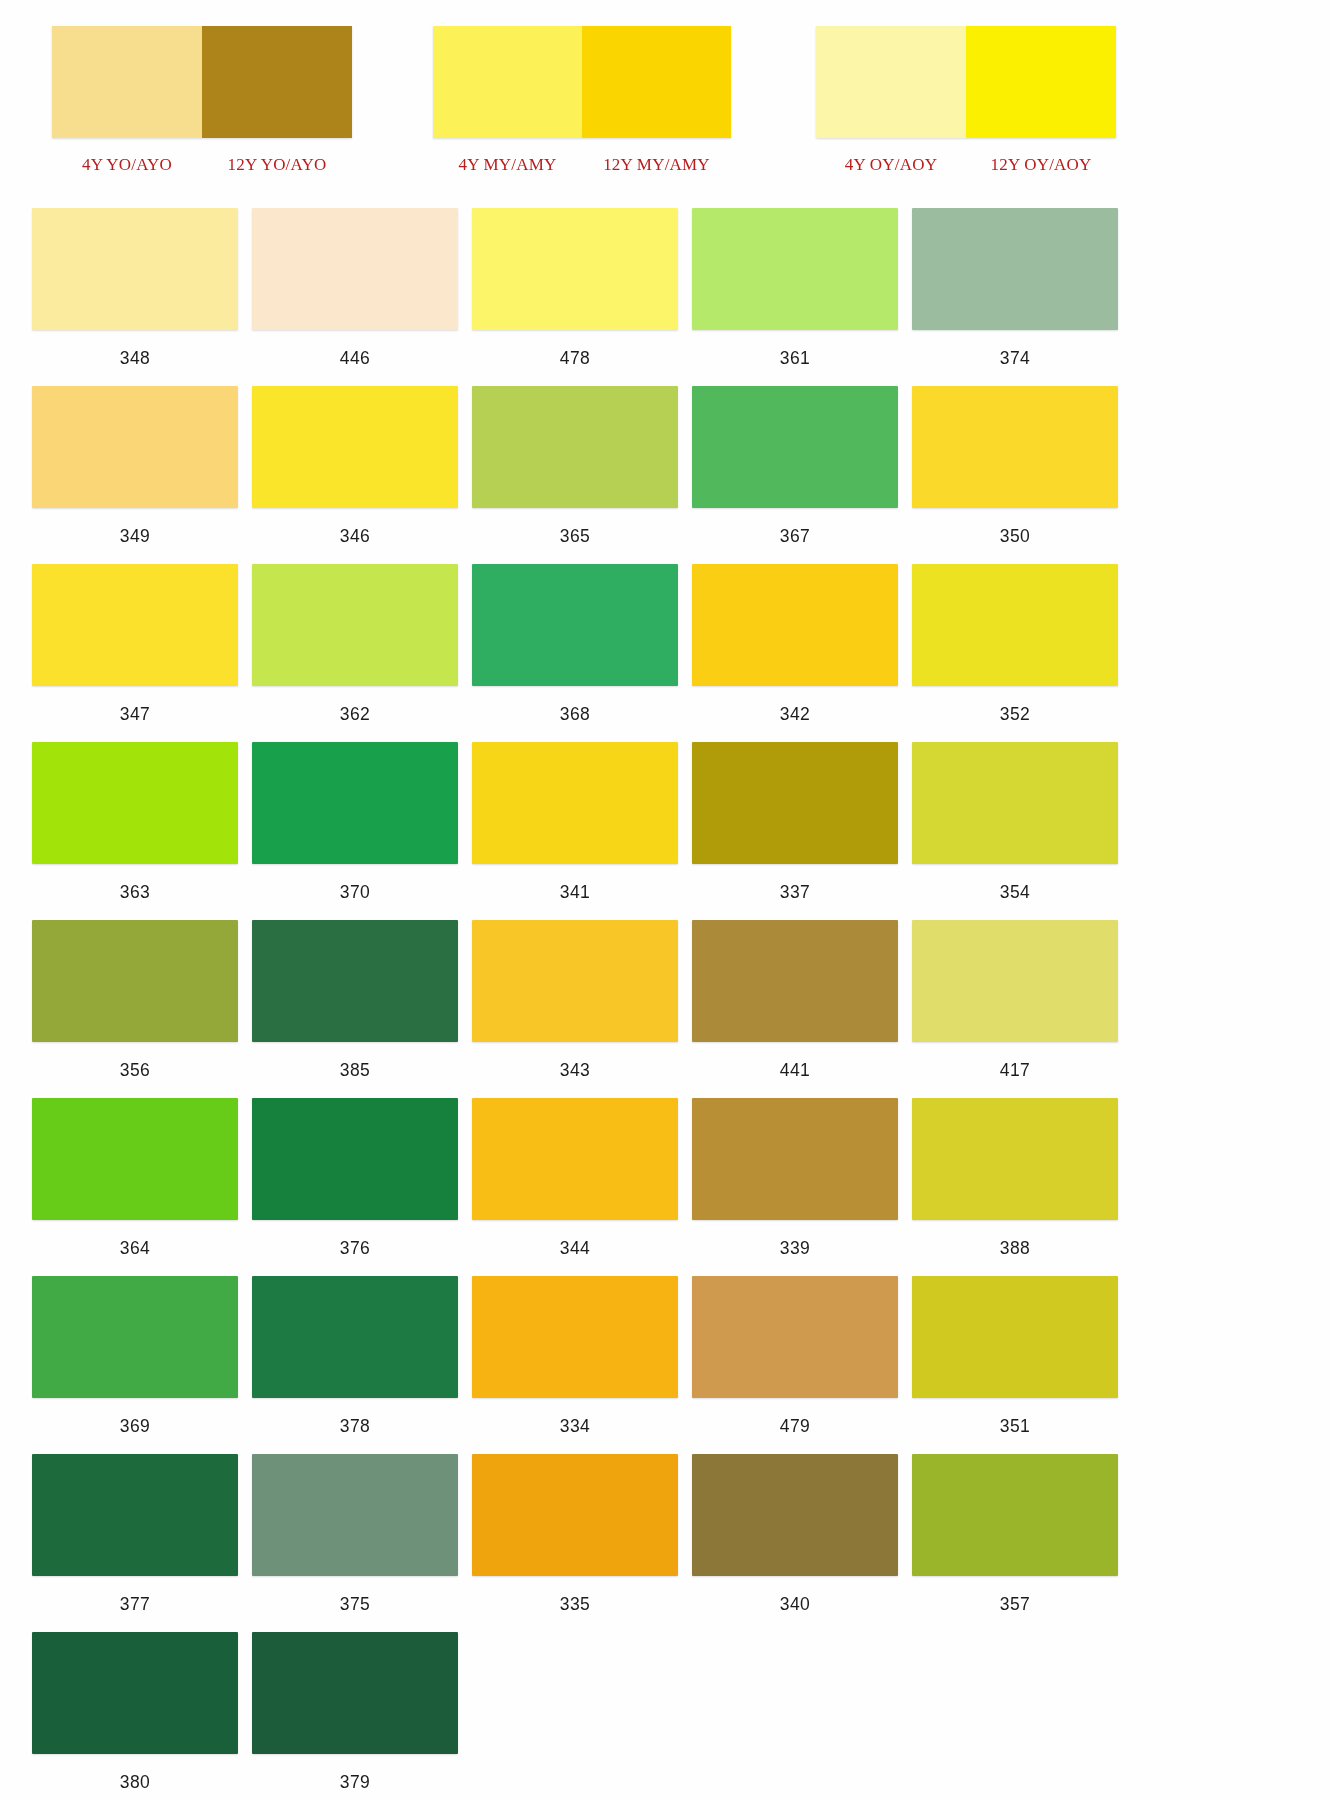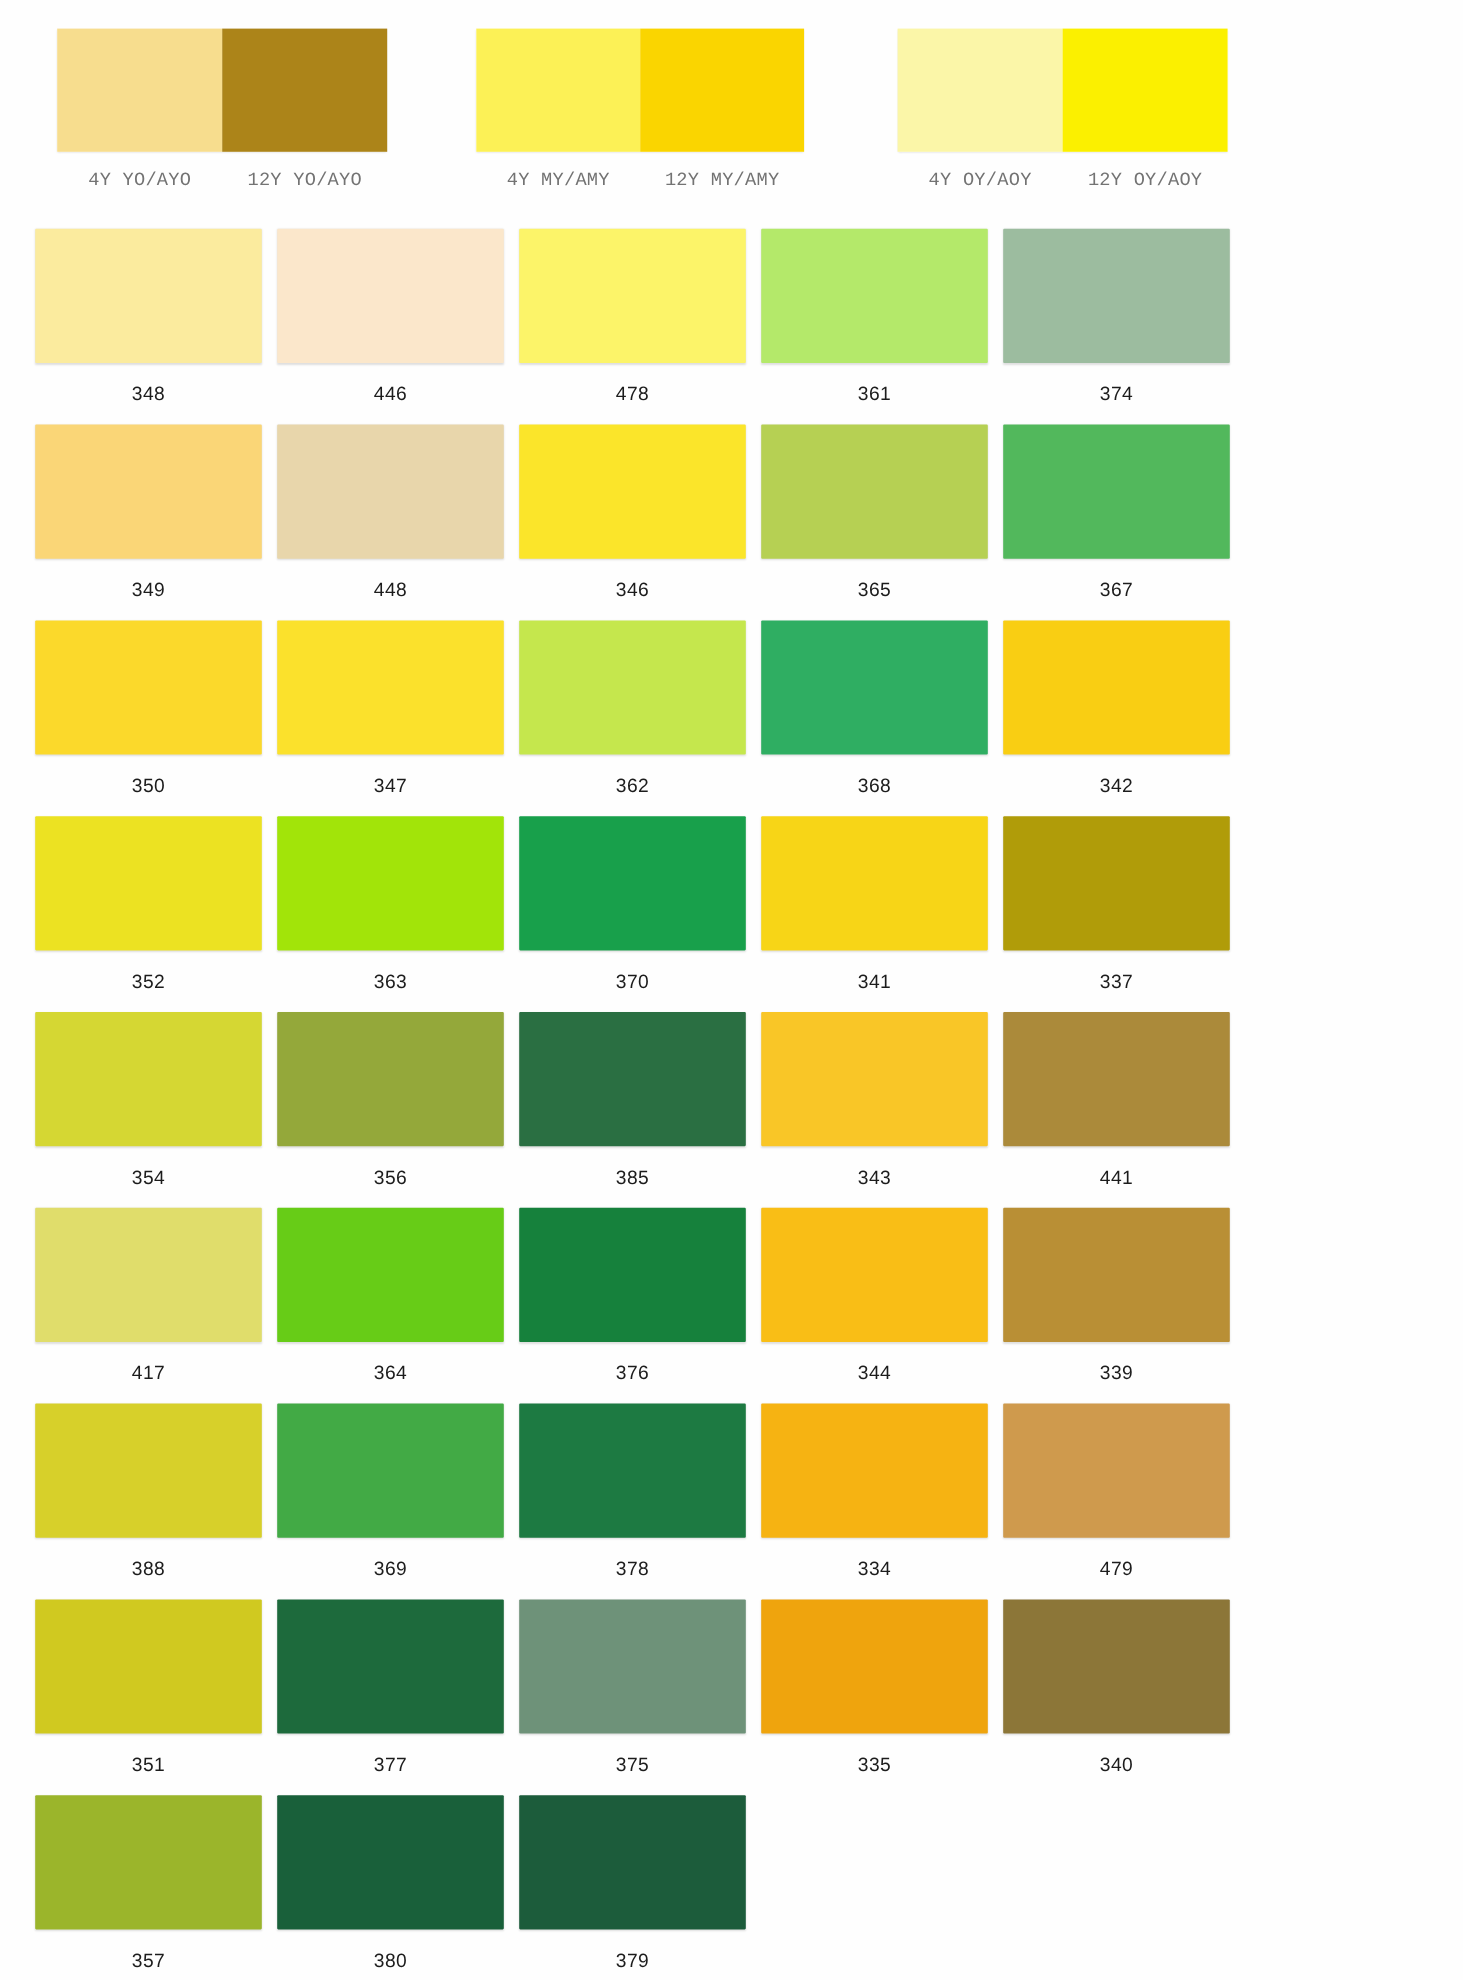--- a/index.html
+++ b/index.html
@@ -49,22 +49,22 @@
 
   .pair-labels {
     display: flex;
     margin-top: 17px;
   }
 
   .pair-labels .lbl {
     font-size: 17px;
     letter-spacing: 0.2px;
     text-align: center;
-    color: #737373;
-    font-family: Liberation Mono, monospace;
+    color: #b91c1c;
+    font-family: Liberation Serif, serif;
   }
 
   
   #pair-group-0 { left: 52px; width: 300px; }
   #pair-group-0 .half { width: 150px; }
   #pair-group-0 .lbl { width: 150px; }
 
   #pair-group-1 { left: 433px; width: 298px; }
   #pair-group-1 .half { width: 149px; }
   #pair-group-1 .lbl { width: 149px; }
@@ -169,24 +169,20 @@
       </div>
       <div class="grid-cell">
         <div class="grid-swatch" style="background-color: rgb(156, 188, 159);"></div>
         <div class="grid-label">374</div>
       </div>
       <div class="grid-cell">
         <div class="grid-swatch" style="background-color: rgb(250, 214, 119);"></div>
         <div class="grid-label">349</div>
       </div>
       <div class="grid-cell">
-        <div class="grid-swatch" style="background-color: rgb(232, 214, 171);"></div>
-        <div class="grid-label">448</div>
-      </div>
-      <div class="grid-cell">
         <div class="grid-swatch" style="background-color: rgb(251, 229, 42);"></div>
         <div class="grid-label">346</div>
       </div>
       <div class="grid-cell">
         <div class="grid-swatch" style="background-color: rgb(182, 208, 83);"></div>
         <div class="grid-label">365</div>
       </div>
       <div class="grid-cell">
         <div class="grid-swatch" style="background-color: rgb(82, 184, 92);"></div>
         <div class="grid-label">367</div>

